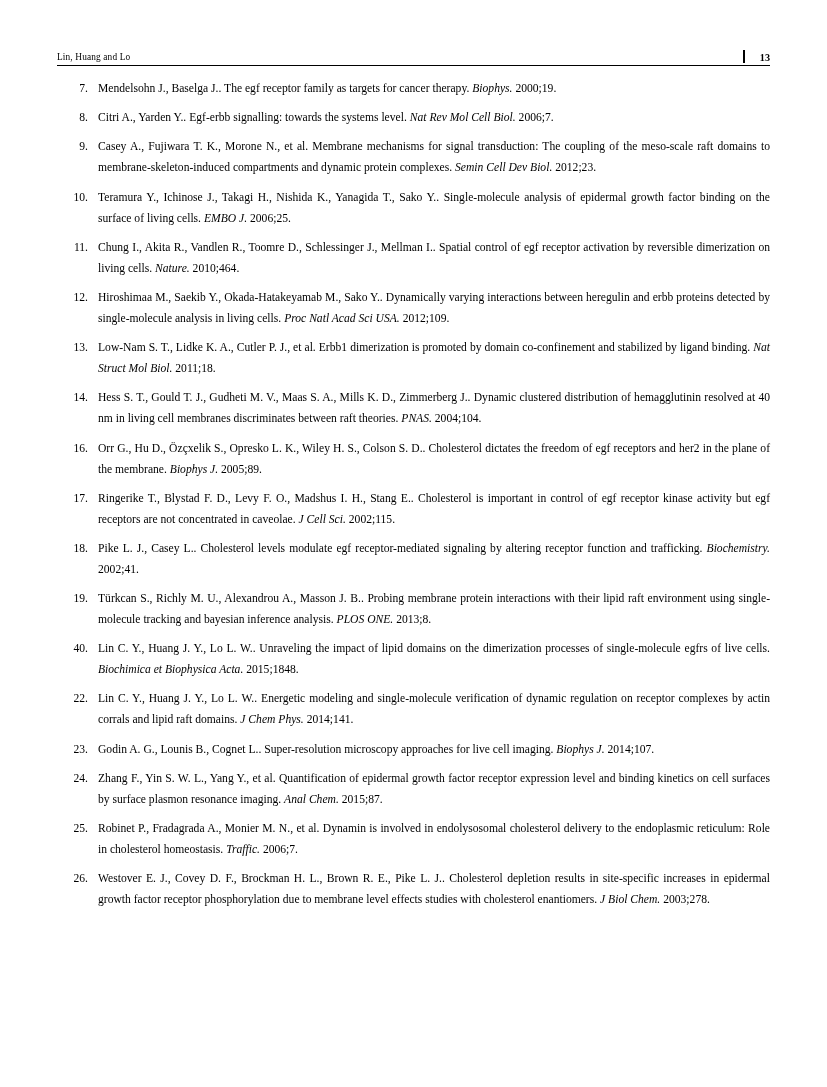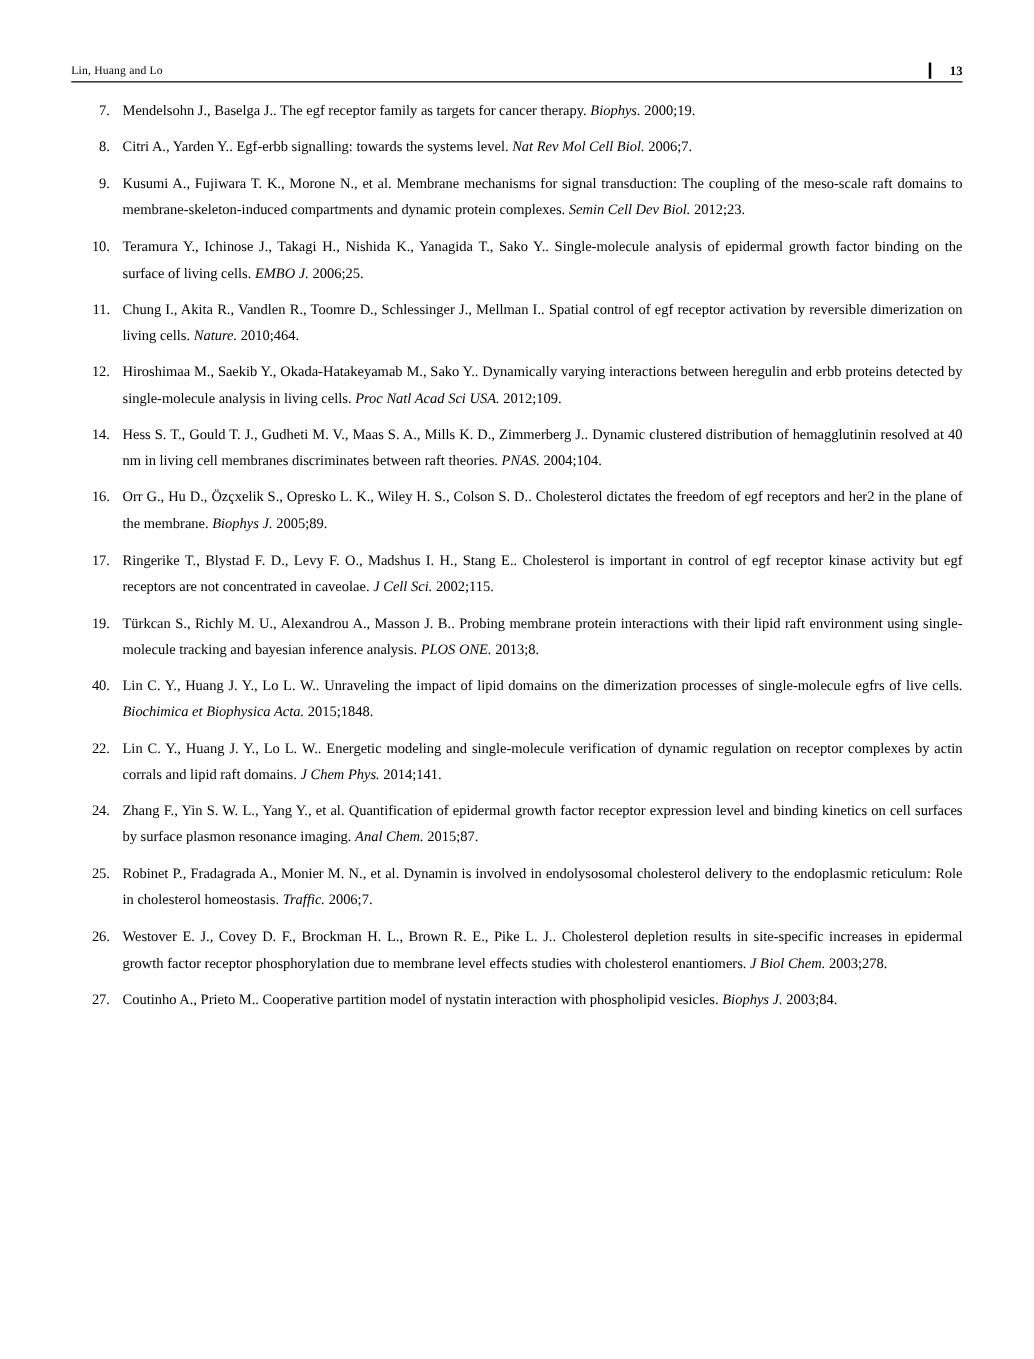--- a/index.html
+++ b/index.html
@@ -113,69 +113,77 @@
       <li class="reference-item">
         <span class="ref-number">7.</span>
         <span class="ref-body"><span>Mendelsohn J., Baselga J..</span> <span>The egf receptor family as targets for cancer therapy.</span> <i>Biophys.</i> <span>2000;19.</span></span>
       </li>
       <li class="reference-item">
         <span class="ref-number">8.</span>
         <span class="ref-body"><span>Citri A., Yarden Y..</span> <span>Egf-erbb signalling: towards the systems level.</span> <i>Nat Rev Mol Cell Biol.</i> <span>2006;7.</span></span>
       </li>
       <li class="reference-item">
         <span class="ref-number">9.</span>
-        <span class="ref-body"><span>Kusumi A., Fujiwara T. K., Morone N., et al.</span> <span>Membrane mechanisms for signal transduction: The coupling of the meso-scale raft domains to membrane-skeleton-induced compartments and dynamic protein complexes.</span> <i>Semin Cell Dev Biol.</i> <span>2012;23.</span></span>
+        <span class="ref-body"><span>Casey A., Fujiwara T. K., Morone N., et al.</span> <span>Membrane mechanisms for signal transduction: The coupling of the meso-scale raft domains to membrane-skeleton-induced compartments and dynamic protein complexes.</span> <i>Semin Cell Dev Biol.</i> <span>2012;23.</span></span>
       </li>
       <li class="reference-item">
         <span class="ref-number">10.</span>
         <span class="ref-body"><span>Teramura Y., Ichinose J., Takagi H., Nishida K., Yanagida T., Sako Y..</span> <span>Single-molecule analysis of epidermal growth factor binding on the surface of living cells.</span> <i>EMBO J.</i> <span>2006;25.</span></span>
       </li>
       <li class="reference-item">
         <span class="ref-number">11.</span>
         <span class="ref-body"><span>Chung I., Akita R., Vandlen R., Toomre D., Schlessinger J., Mellman I..</span> <span>Spatial control of egf receptor activation by reversible dimerization on living cells.</span> <i>Nature.</i> <span>2010;464.</span></span>
       </li>
       <li class="reference-item">
         <span class="ref-number">12.</span>
         <span class="ref-body"><span>Hiroshimaa M., Saekib Y., Okada-Hatakeyamab M., Sako Y..</span> <span>Dynamically varying interactions between heregulin and erbb proteins detected by single-molecule analysis in living cells.</span> <i>Proc Natl Acad Sci USA.</i> <span>2012;109.</span></span>
       </li>
       <li class="reference-item">
+        <span class="ref-number">13.</span>
+        <span class="ref-body"><span>Low-Nam S. T., Lidke K. A., Cutler P. J., et al.</span> <span>Erbb1 dimerization is promoted by domain co-confinement and stabilized by ligand binding.</span> <i>Nat Struct Mol Biol.</i> <span>2011;18.</span></span>
+      </li>
+      <li class="reference-item">
         <span class="ref-number">14.</span>
         <span class="ref-body"><span>Hess S. T., Gould T. J., Gudheti M. V., Maas S. A., Mills K. D., Zimmerberg J..</span> <span>Dynamic clustered distribution of hemagglutinin resolved at 40 nm in living cell membranes discriminates between raft theories.</span> <i>PNAS.</i> <span>2004;104.</span></span>
       </li>
       <li class="reference-item">
         <span class="ref-number">16.</span>
         <span class="ref-body"><span>Orr G., Hu D., Özçxelik S., Opresko L. K., Wiley H. S., Colson S. D..</span> <span>Cholesterol dictates the freedom of egf receptors and her2 in the plane of the membrane.</span> <i>Biophys J.</i> <span>2005;89.</span></span>
       </li>
       <li class="reference-item">
         <span class="ref-number">17.</span>
         <span class="ref-body"><span>Ringerike T., Blystad F. D., Levy F. O., Madshus I. H., Stang E..</span> <span>Cholesterol is important in control of egf receptor kinase activity but egf receptors are not concentrated in caveolae.</span> <i>J Cell Sci.</i> <span>2002;115.</span></span>
+      </li>
+      <li class="reference-item">
+        <span class="ref-number">18.</span>
+        <span class="ref-body"><span>Pike L. J., Casey L..</span> <span>Cholesterol levels modulate egf receptor-mediated signaling by altering receptor function and trafficking.</span> <i>Biochemistry.</i> <span>2002;41.</span></span>
       </li>
       <li class="reference-item">
         <span class="ref-number">19.</span>
         <span class="ref-body"><span>Türkcan S., Richly M. U., Alexandrou A., Masson J. B..</span> <span>Probing membrane protein interactions with their lipid raft environment using single-molecule tracking and bayesian inference analysis.</span> <i>PLOS ONE.</i> <span>2013;8.</span></span>
       </li>
       <li class="reference-item">
         <span class="ref-number">40.</span>
         <span class="ref-body"><span>Lin C. Y., Huang J. Y., Lo L. W..</span> <span>Unraveling the impact of lipid domains on the dimerization processes of single-molecule egfrs of live cells.</span> <i>Biochimica et Biophysica Acta.</i> <span>2015;1848.</span></span>
       </li>
       <li class="reference-item">
         <span class="ref-number">22.</span>
         <span class="ref-body"><span>Lin C. Y., Huang J. Y., Lo L. W..</span> <span>Energetic modeling and single-molecule verification of dynamic regulation on receptor complexes by actin corrals and lipid raft domains.</span> <i>J Chem Phys.</i> <span>2014;141.</span></span>
       </li>
       <li class="reference-item">
+        <span class="ref-number">23.</span>
+        <span class="ref-body"><span>Godin A. G., Lounis B., Cognet L..</span> <span>Super-resolution microscopy approaches for live cell imaging.</span> <i>Biophys J.</i> <span>2014;107.</span></span>
+      </li>
+      <li class="reference-item">
         <span class="ref-number">24.</span>
         <span class="ref-body"><span>Zhang F., Yin S. W. L., Yang Y., et al.</span> <span>Quantification of epidermal growth factor receptor expression level and binding kinetics on cell surfaces by surface plasmon resonance imaging.</span> <i>Anal Chem.</i> <span>2015;87.</span></span>
       </li>
       <li class="reference-item">
         <span class="ref-number">25.</span>
         <span class="ref-body"><span>Robinet P., Fradagrada A., Monier M. N., et al.</span> <span>Dynamin is involved in endolysosomal cholesterol delivery to the endoplasmic reticulum: Role in cholesterol homeostasis.</span> <i>Traffic.</i> <span>2006;7.</span></span>
       </li>
       <li class="reference-item">
         <span class="ref-number">26.</span>
         <span class="ref-body"><span>Westover E. J., Covey D. F., Brockman H. L., Brown R. E., Pike L. J..</span> <span>Cholesterol depletion results in site-specific increases in epidermal growth factor receptor phosphorylation due to membrane level effects studies with cholesterol enantiomers.</span> <i>J Biol Chem.</i> <span>2003;278.</span></span>
       </li>
-      <li class="reference-item">
-        <span class="ref-number">27.</span>
-        <span class="ref-body"><span>Coutinho A., Prieto M..</span> <span>Cooperative partition model of nystatin interaction with phospholipid vesicles.</span> <i>Biophys J.</i> <span>2003;84.</span></span>
-      </li>
     </ol>
 
 </div>
 
 </body></html>

